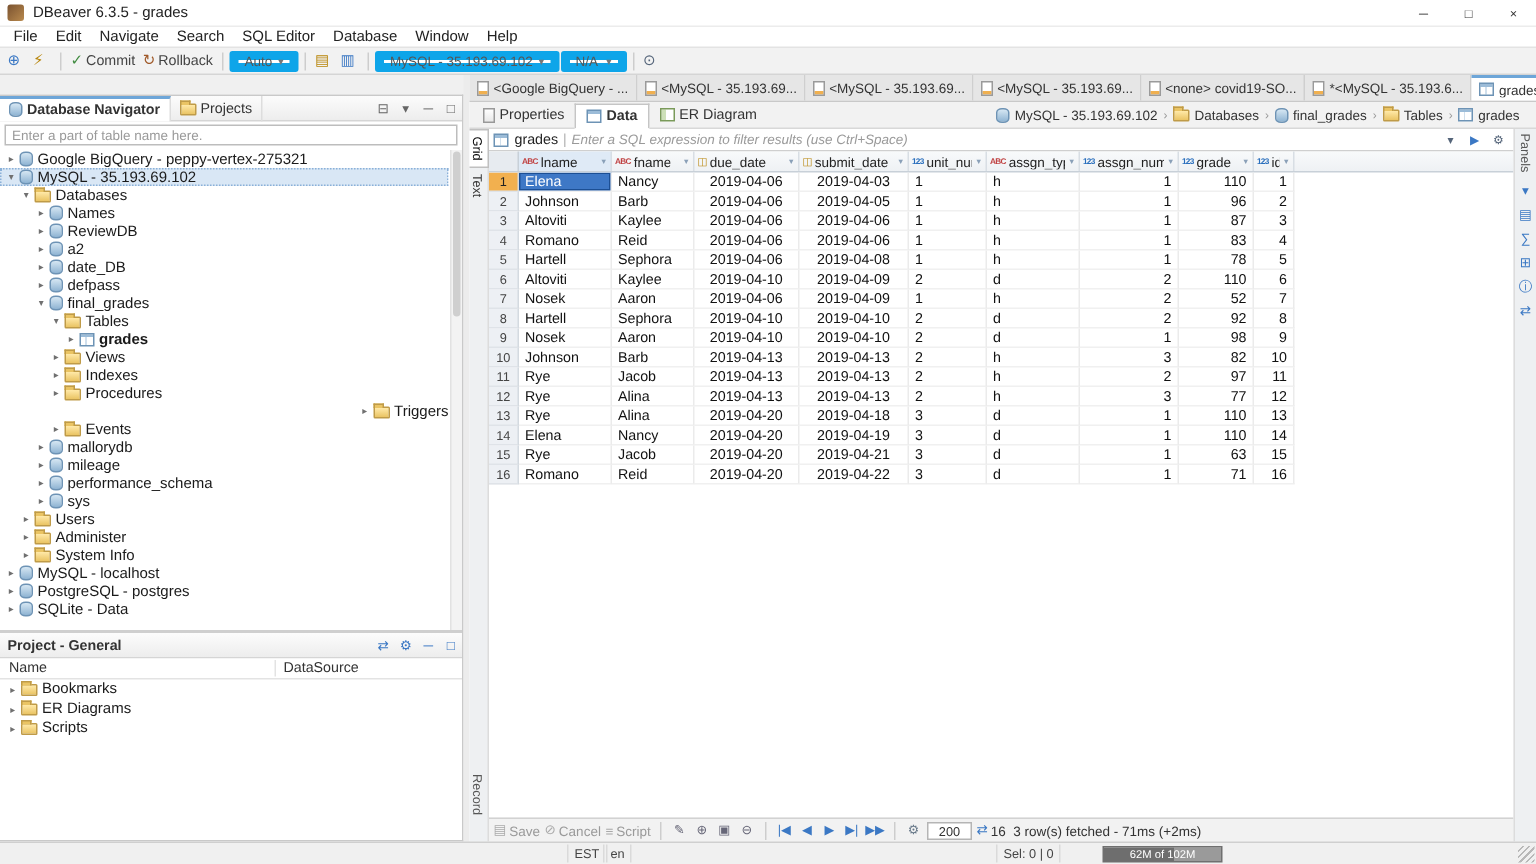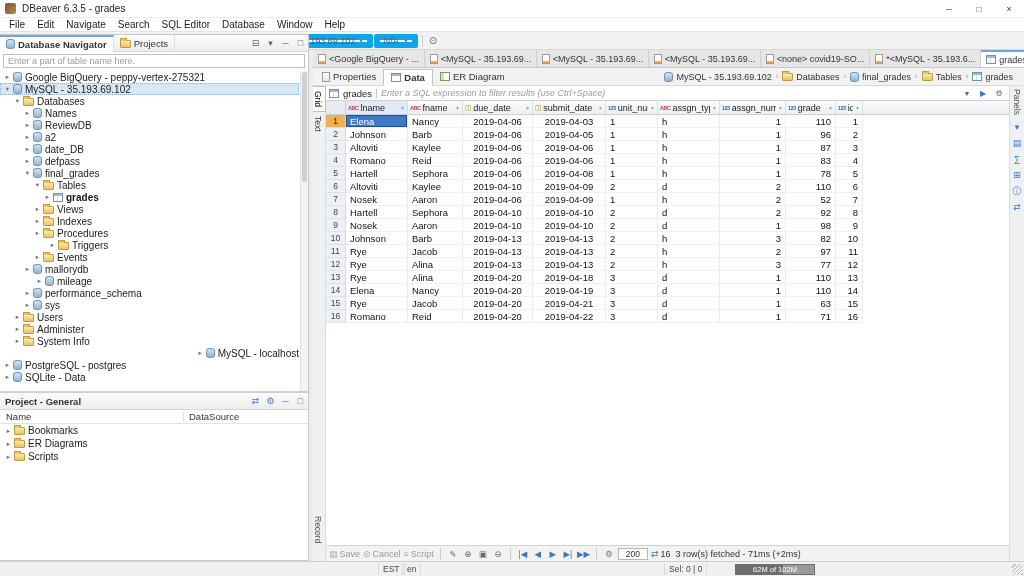--- a/index.html
+++ b/index.html
@@ -17,21 +17,21 @@
 .menu-item{padding:0 6px;font-size:10px;color:#222;}
 .toolbar{position:absolute;top:32px;left:0;right:0;height:18px;background:#f2f2f2;border-bottom:1px solid #d5d5d5;display:flex;align-items:center;padding:0 3px;gap:1px;}
 .tb-icon{height:16px;min-width:16px;padding:0 2px;display:flex;align-items:center;gap:2px;}
 .tb-glyph{font-size:10px;color:#4a5a6a;}
 .tb-label{font-size:9.5px;color:#444;}
 .tb-sep{width:1px;height:12px;background:#cdcdcd;margin:0 3px;flex:none;}
 .tb-combo{height:14px;min-width:44px;border:6px solid #0ea5e9;background:#fff;border-radius:2px;display:flex;align-items:center;padding:0 4px;font-size:9px;color:#555;gap:4px;}
 .tb-arrow{font-size:7px;color:#777;margin-left:auto;}
 
 
-.left-panel{position:absolute;top:34px;left:0;width:309px;bottom:15px;background:#fff;border:1px solid #c9c9c9;border-left:none;}
+.left-panel{position:absolute;top:63px;left:0;width:309px;bottom:15px;background:#fff;border:1px solid #c9c9c9;border-left:none;}
 .navigator{position:absolute;top:0;left:0;right:0;height:356px;}
 .panel-header{height:17px;background:linear-gradient(#fcfcfc,#ededed);border-bottom:1px solid #d5d5d5;display:flex;align-items:center;}
 .panel-tab{display:flex;align-items:center;gap:3px;padding:0 6px;height:17px;font-size:9.5px;color:#333;border-right:1px solid #ddd;}
 .panel-tab.active{background:#fff;font-weight:bold;border-top:2px solid #6ea6d8;}
 .ph-spacer{flex:1;}
 .ph-icons{display:flex;}
 .ph-icon{width:15px;height:15px;display:flex;align-items:center;justify-content:center;font-size:9px;color:#666;}
 .ph-icon.blue{color:#3b78c4;}
 .nav-filter{margin:2px 3px;height:14px;border:1px solid #bdbdbd;background:#fff;display:flex;align-items:center;padding:0 4px;}
 .nav-filter-text{font-size:9px;color:#9a9a9a;}
@@ -282,36 +282,36 @@
           <div class="tree-row" style="padding-left: 33px;">
             <span class="expander">▸</span>
             <span class="ic ic-folder"></span>
             <span class="tree-label">Indexes</span>
           </div>
           <div class="tree-row" style="padding-left: 33px;">
             <span class="expander">▸</span>
             <span class="ic ic-folder"></span>
             <span class="tree-label">Procedures</span>
           </div>
-          <div class="tree-row" style="padding-left: 48px;">
+          <div class="tree-row" style="padding-left: 36px; justify-content: flex-end;">
             <span class="expander">▸</span>
             <span class="ic ic-folder"></span>
             <span class="tree-label">Triggers</span>
           </div>
           <div class="tree-row" style="padding-left: 33px;">
             <span class="expander">▸</span>
             <span class="ic ic-folder"></span>
             <span class="tree-label">Events</span>
           </div>
           <div class="tree-row" style="padding-left: 23px;">
             <span class="expander">▸</span>
             <span class="ic ic-db"></span>
             <span class="tree-label">mallorydb</span>
           </div>
-          <div class="tree-row" style="padding-left: 35px;">
+          <div class="tree-row" style="padding-left: 23px;">
             <span class="expander">▸</span>
             <span class="ic ic-db"></span>
             <span class="tree-label">mileage</span>
           </div>
           <div class="tree-row" style="padding-left: 23px;">
             <span class="expander">▸</span>
             <span class="ic ic-db"></span>
             <span class="tree-label">performance_schema</span>
           </div>
           <div class="tree-row" style="padding-left: 23px;">
@@ -327,21 +327,21 @@
           <div class="tree-row" style="padding-left: 13px;">
             <span class="expander">▸</span>
             <span class="ic ic-folder"></span>
             <span class="tree-label">Administer</span>
           </div>
           <div class="tree-row" style="padding-left: 13px;">
             <span class="expander">▸</span>
             <span class="ic ic-folder"></span>
             <span class="tree-label">System Info</span>
           </div>
-          <div class="tree-row" style="padding-left: 3px; justify-content: flex-end;">
+          <div class="tree-row" style="padding-left: 3px;">
             <span class="expander">▸</span>
             <span class="ic ic-db"></span>
             <span class="tree-label">MySQL - localhost</span>
           </div>
           <div class="tree-row" style="padding-left: 3px;">
             <span class="expander">▸</span>
             <span class="ic ic-db"></span>
             <span class="tree-label">PostgreSQL - postgres</span>
           </div>
           <div class="tree-row" style="padding-left: 3px;">

